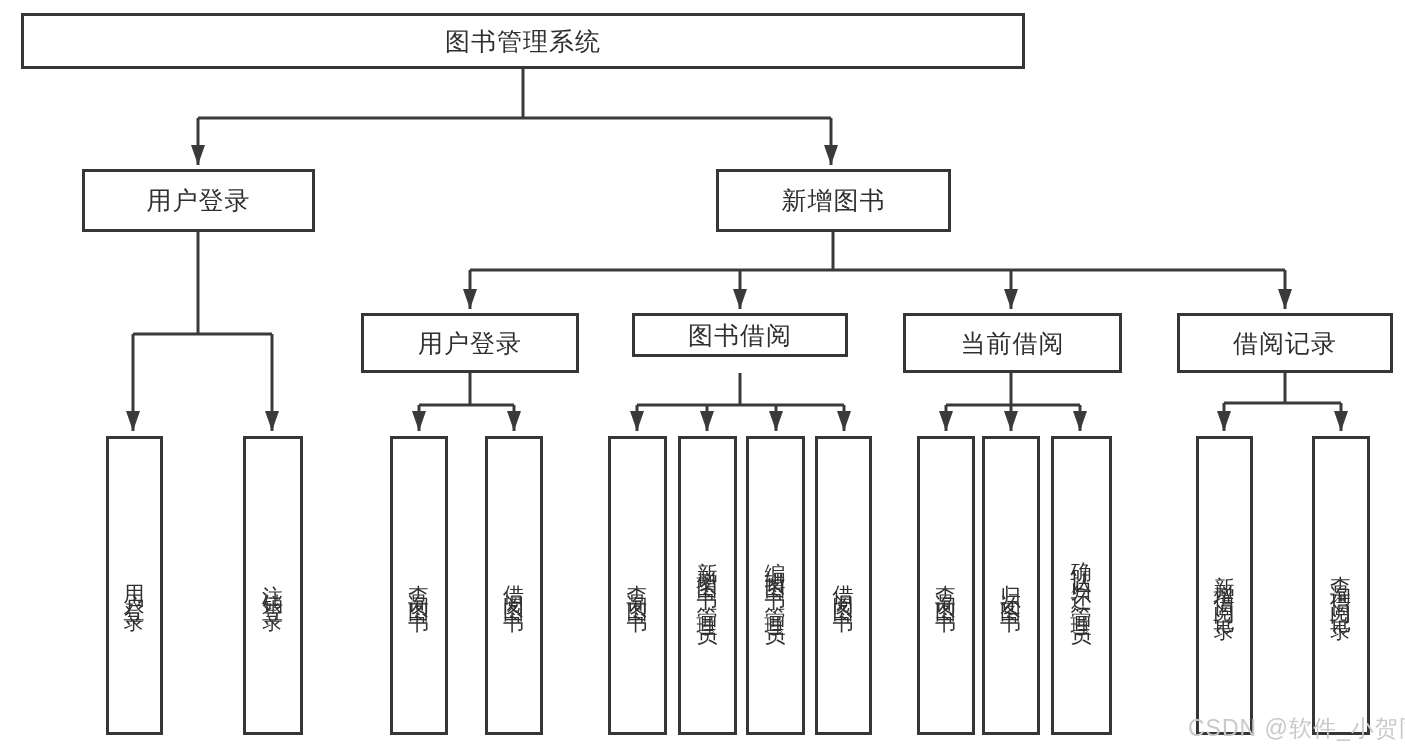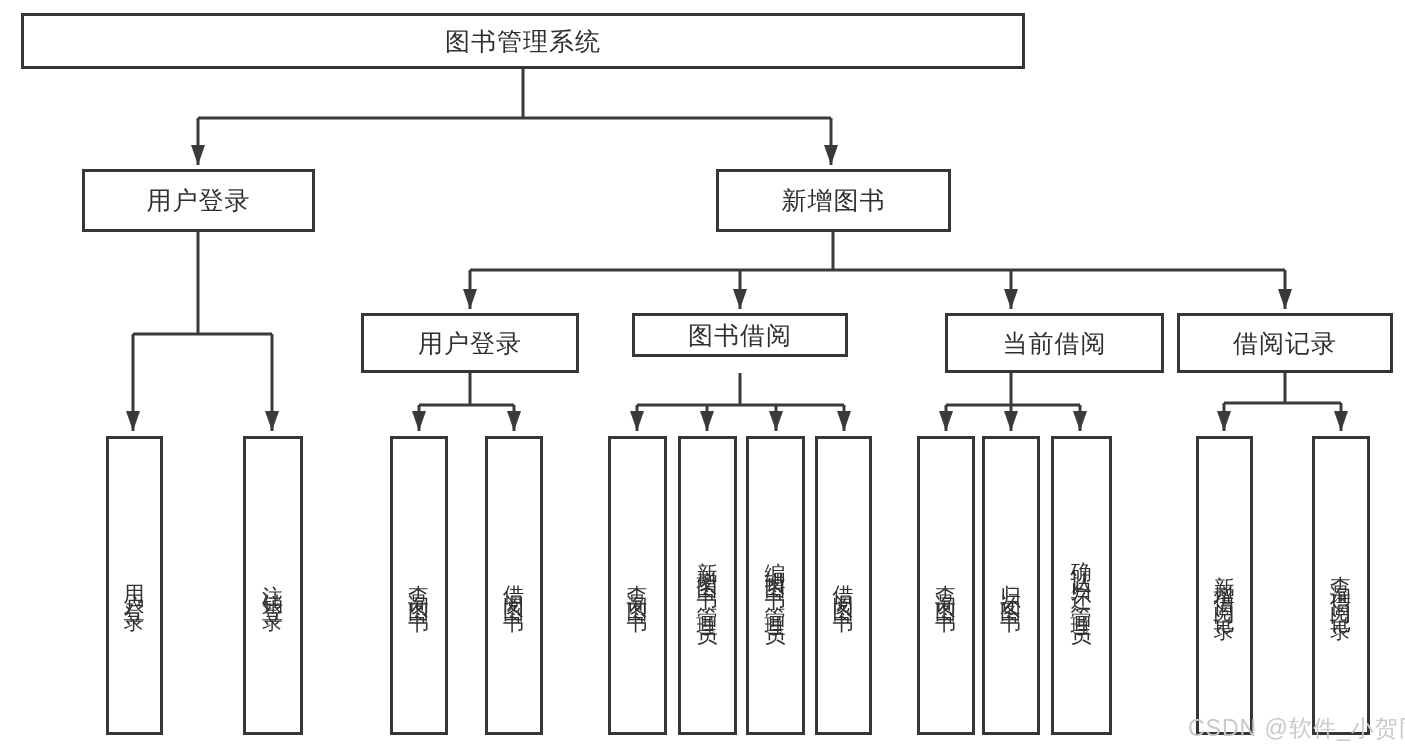--- a/index.html
+++ b/index.html
@@ -96,21 +96,21 @@
   <div class="box hbox" style="left:716px;top:169px;width:235px;height:63px;">
     <span>新增图书</span>
   </div>
 
   <div class="box hbox" style="left:361px;top:313px;width:218px;height:60px;">
     <span>用户登录</span>
   </div>
   <div class="box hbox" style="left:632px;top:313px;width:216px;height:44px;">
     <span>图书借阅</span>
   </div>
-  <div class="box hbox" style="left:945px;top:313px;width:219px;height:60px;">
+  <div class="box hbox" style="left:903px;top:313px;width:219px;height:60px;">
     <span>当前借阅</span>
   </div>
   <div class="box hbox" style="left:1177px;top:313px;width:216px;height:60px;">
     <span>借阅记录</span>
   </div>
 
   <div class="box vbox" style="left:106px;top:436px;width:57px;height:299px;">
     <span class="vtext">用户登录</span>
   </div>
   <div class="box vbox" style="left:243px;top:436px;width:60px;height:299px;">

